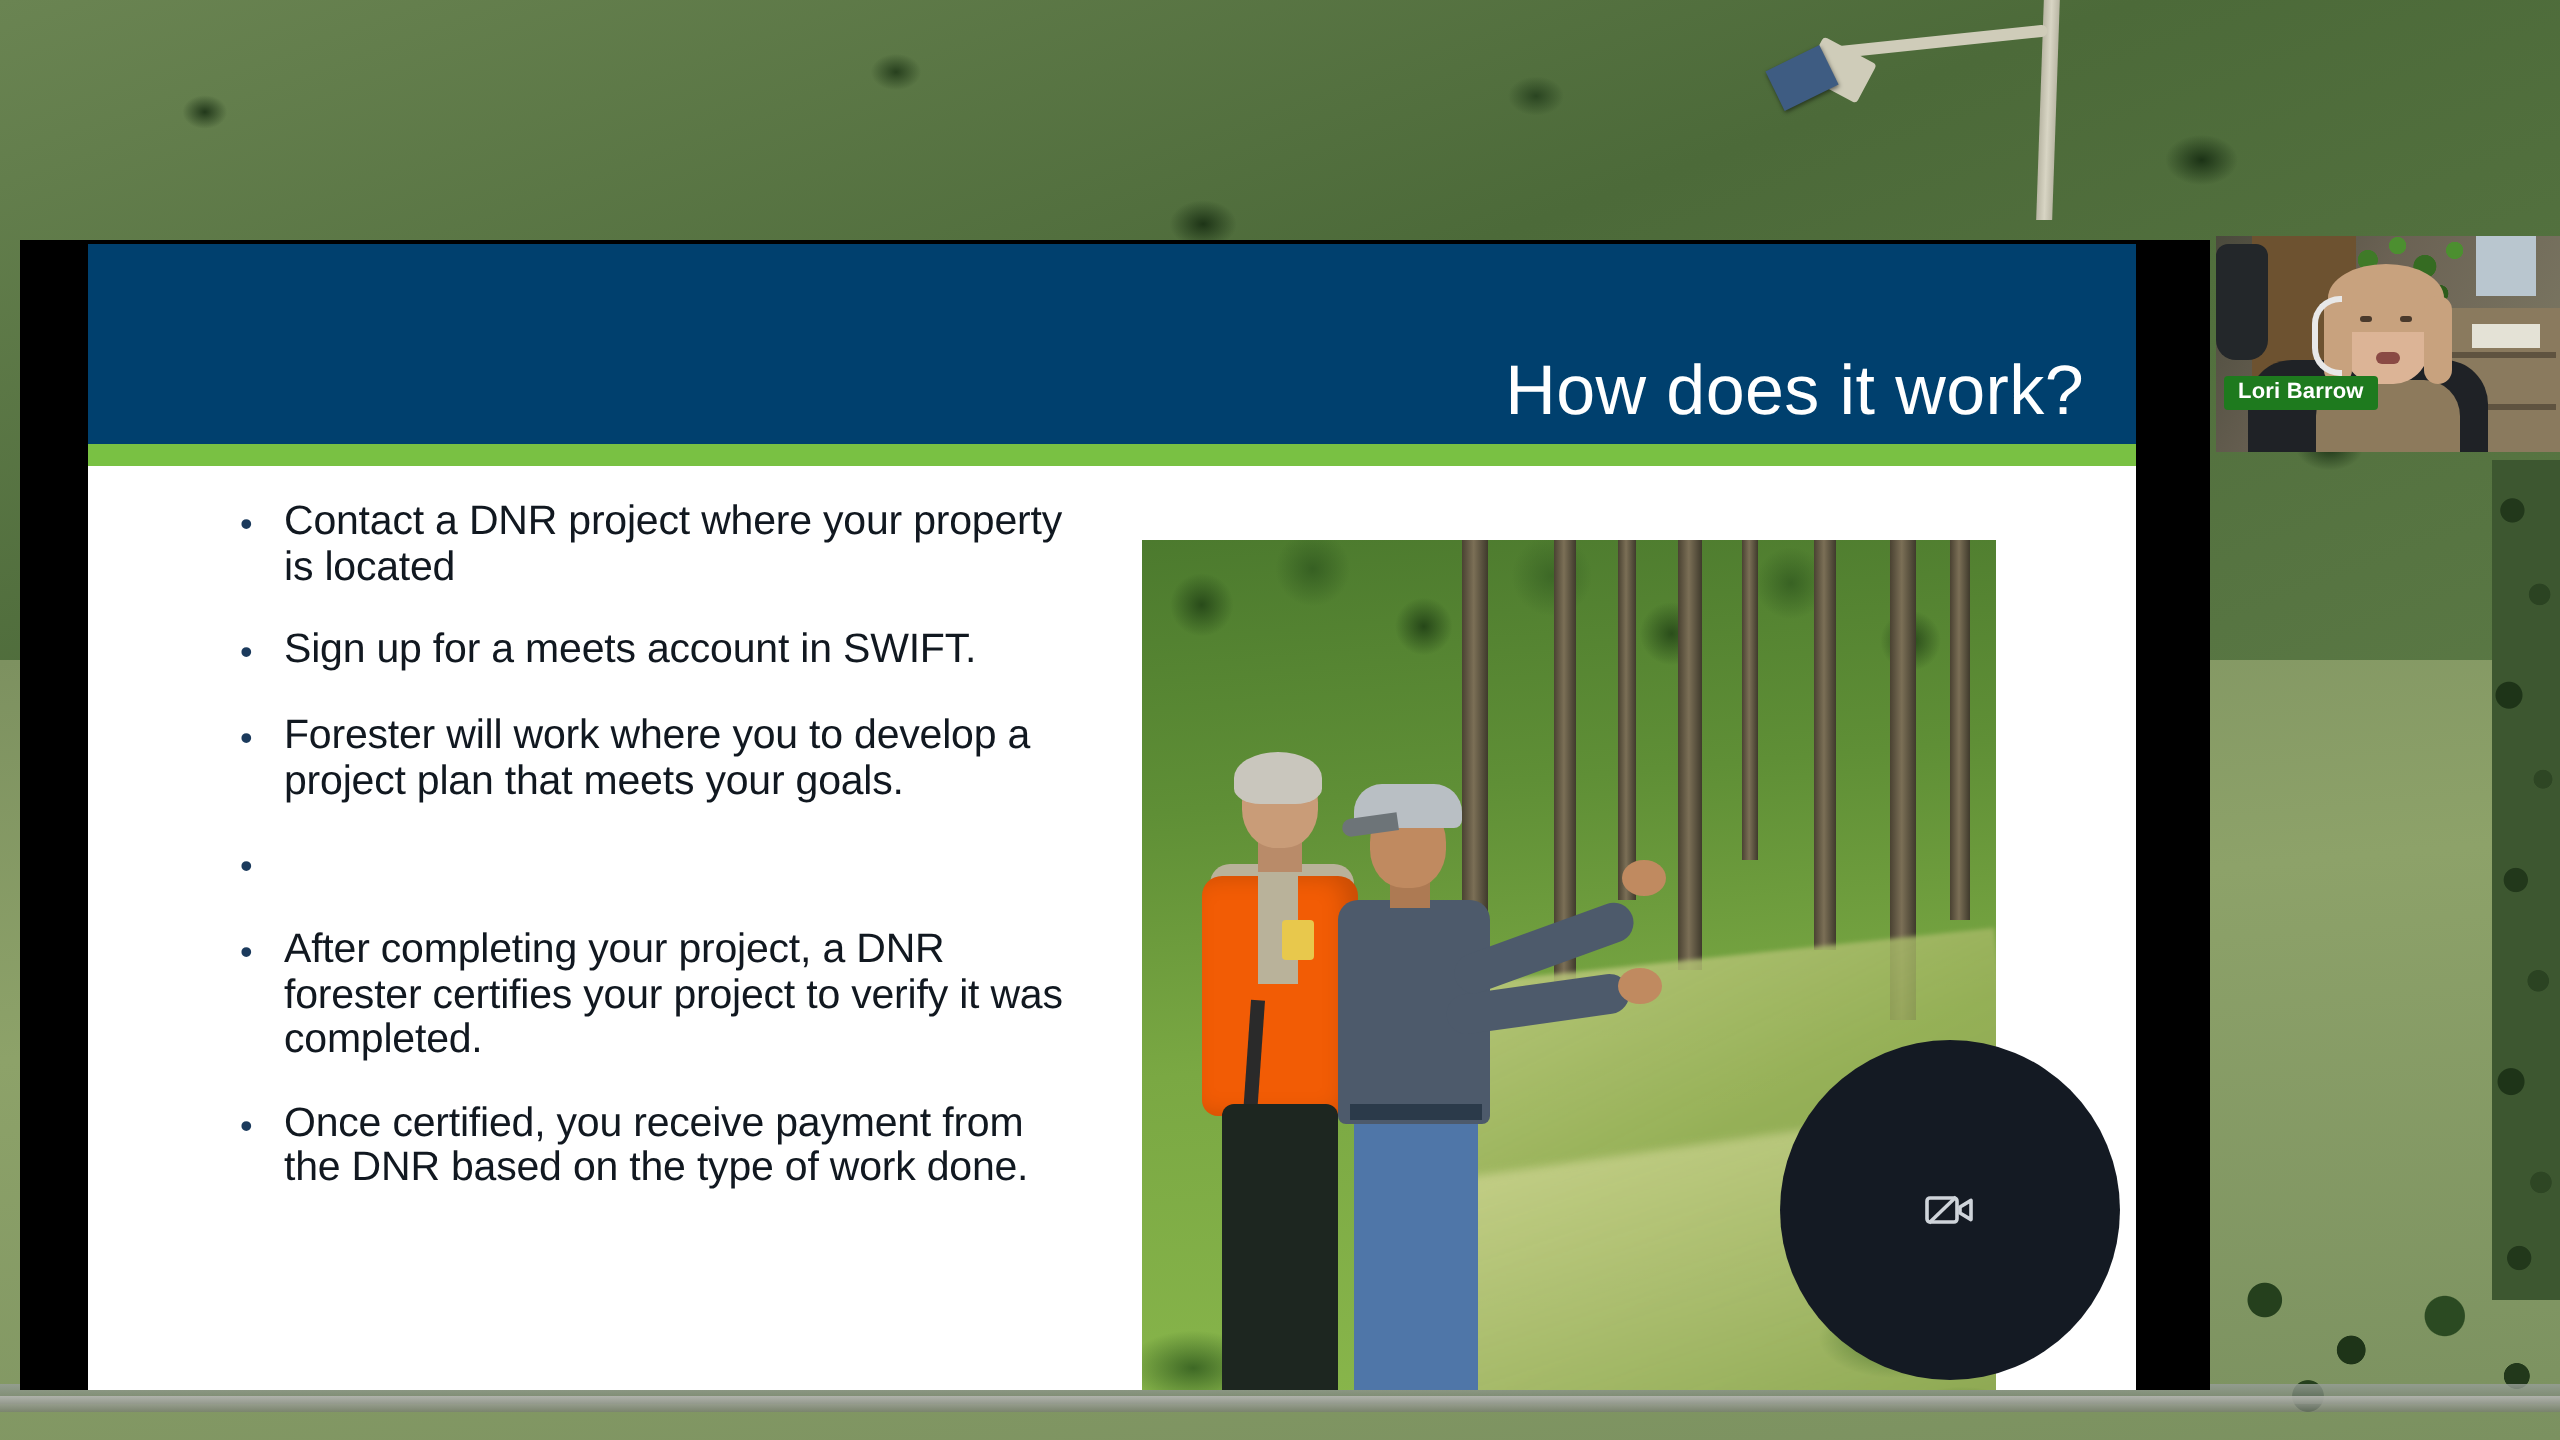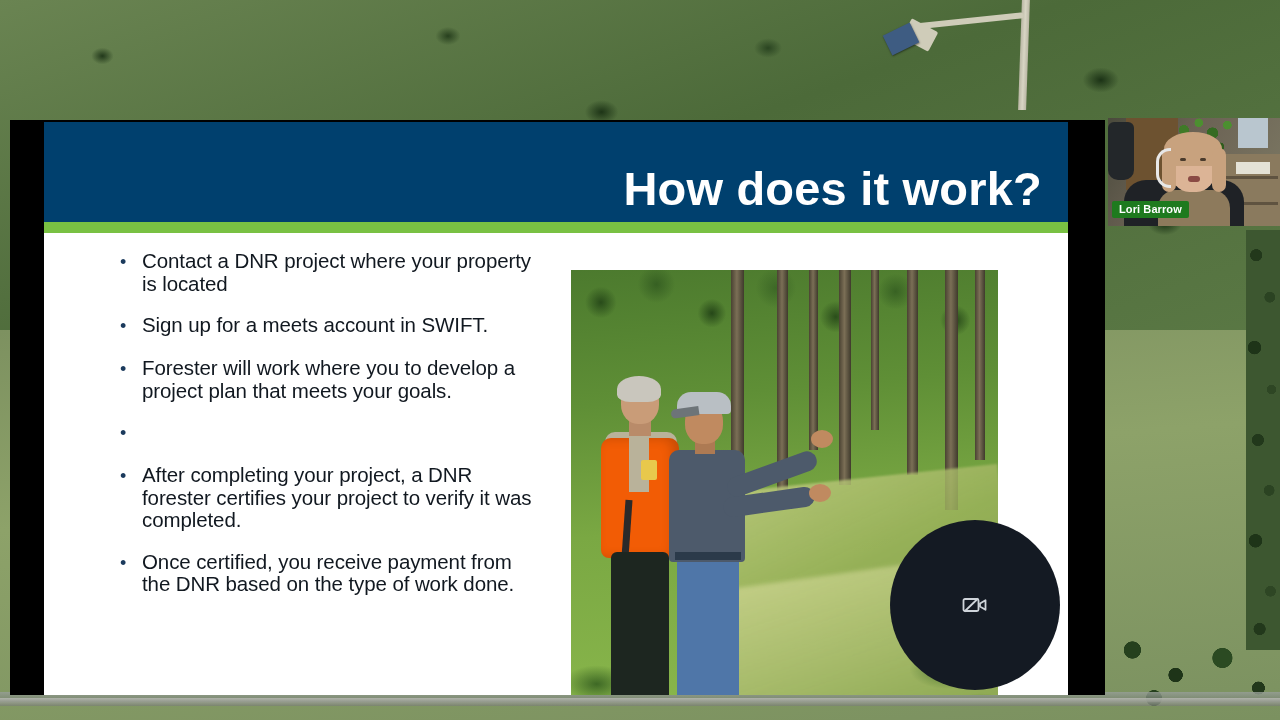--- a/index.html
+++ b/index.html
@@ -154,22 +154,22 @@
   .slide-header {
     position: absolute;
     left: 0; top: 0;
     width: 1024px; height: 100px;
     background: #00406e;
   }
   .slide-title {
     position: absolute;
     right: 26px; bottom: 6px;
     color: #ffffff;
-    font-size: 47px;
-    font-weight: 700;
+    font-size: 35px;
+    font-weight: 400;
     letter-spacing: .2px;
     white-space: nowrap;
   }
   .slide-accent {
     position: absolute;
     left: 0; top: 100px;
     width: 1024px; height: 11px;
     background: #79c143;
   }
 
@@ -327,21 +327,21 @@
   .wc-hair-side { position:absolute; left:54px; top:30px; width:14px; height:44px; background:#c8a27e; border-radius:10px; }
   .wc-hair-side2 { position:absolute; left:104px; top:30px; width:14px; height:44px; background:#c8a27e; border-radius:10px; }
   .wc-eye-l { position:absolute; left:72px; top:40px; width:6px; height:3px; background:#4a3a2c; border-radius:2px; }
   .wc-eye-r { position:absolute; left:92px; top:40px; width:6px; height:3px; background:#4a3a2c; border-radius:2px; }
   .wc-mouth { position:absolute; left:80px; top:58px; width:12px; height:6px; background:#8a4a44; border-radius:4px; }
   .wc-body { position:absolute; left:50px; top:72px; width:72px; height:36px; background:#8d7a5c; border-radius:18px 18px 0 0; }
   .wc-headset { position:absolute; left:48px; top:30px; width:12px; height:34px; border:3px solid #e8e8e8; border-right:none; border-radius:14px 0 0 14px; }
 
   .wc-name-badge {
     position: absolute;
-    left: 4px; bottom: 8px;
+    left: 4px; bottom: 21px;
     background: #1e7a1e;
     color: #ffffff;
     font-size: 11px;
     font-weight: bold;
     padding: 2px 7px 3px;
     border-radius: 2px;
     letter-spacing: .1px;
     white-space: nowrap;
     margin-top: 19px;
   }

